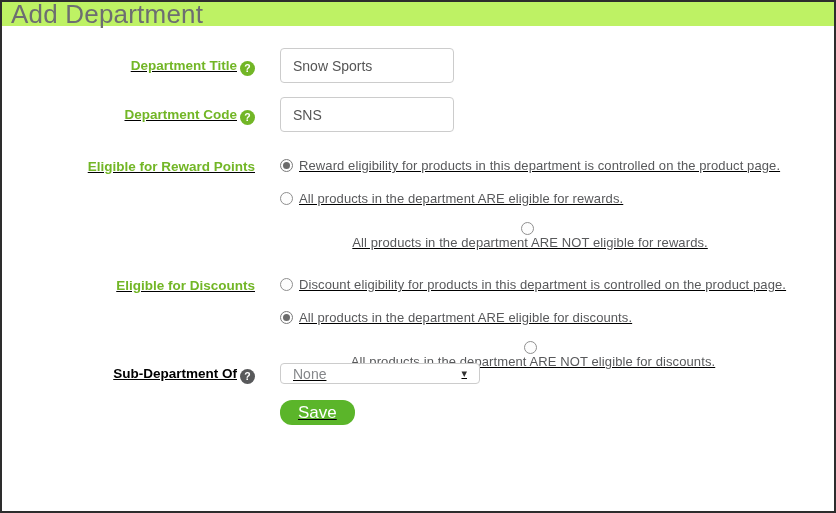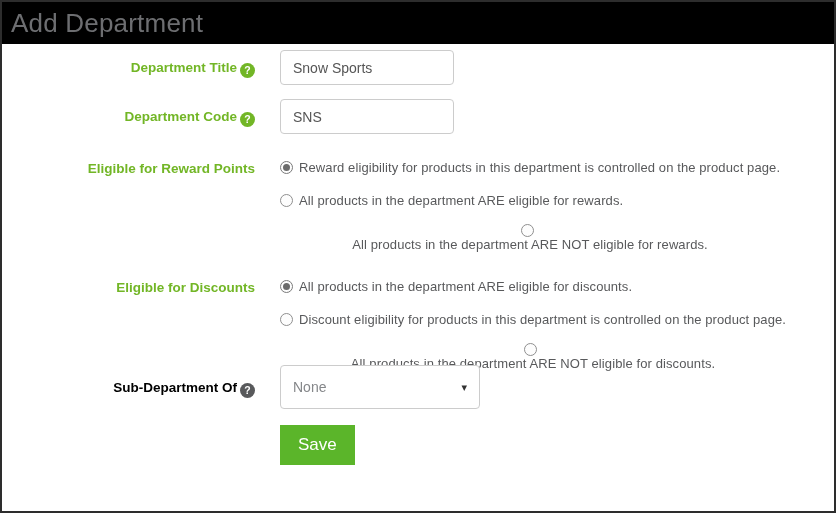--- a/index.html
+++ b/index.html
@@ -9,34 +9,35 @@
     margin: 0;
   }
   .page {
     width: 836px;
     height: 513px;
     border: 2px solid #2d2d2d;
     background: #ffffff;
     overflow: hidden;
   }
   .header {
-    height: 42px;
-    background: #000000;
+    height: 24px;
+    background: #bef264;
     display: flex;
     align-items: center;
     padding-left: 9px;
   }
   .page-title {
     font-size: 26px;
     font-weight: 400;
     color: #6d6e71;
     letter-spacing: 0.2px;
   }
   .form {
-    padding-top: 6px;
+    padding-top: 22px;
+    text-decoration: underline;
   }
   .row {
     display: flex;
     align-items: center;
   }
   .row.group {
     align-items: flex-start;
   }
   .label-col {
     width: 253px;
@@ -114,21 +115,21 @@
   }
   .radio-text {
     font-size: 13px;
     color: #58595b;
     letter-spacing: 0.1px;
     white-space: nowrap;
   }
   .row-subdept { margin-bottom: 16px; }
   .select {
     width: 200px;
-    height: 44px;
+    height: 21px;
     border: 1px solid #cccccc;
     border-radius: 4px;
     background: #ffffff;
     display: flex;
     align-items: center;
     padding: 0 12px;
     cursor: pointer;
     position: relative;
   }
   .select-value {
@@ -139,23 +140,23 @@
   .caret {
     font-size: 11px;
     color: #333333;
   }
   .buttons-row {
     margin-left: 278px;
     display: flex;
     gap: 12px;
   }
   .btn {
-    height: 40px;
+    height: 25px;
     border: none;
-    border-radius: 0;
+    border-radius: 12px;
     font-family: "Liberation Sans", sans-serif;
     font-size: 17px;
     padding: 0 18px;
     cursor: pointer;
   }
   .btn-save {
     background: #5bb52a;
     color: #ffffff;
   }
   .btn-cancel {
@@ -211,26 +212,26 @@
         </div>
       </div>
     </div>
 
     <div class="row group group-discounts">
       <div class="label-col">
         <span class="field-label">Eligible for Discounts</span>
       </div>
       <div class="control-col">
         <div class="radio-row">
+          <span class="radio"></span>
+          <span class="radio-text">Discount eligibility for products in this department is controlled on the product page.</span>
+        </div>
+        <div class="radio-row">
           <span class="radio selected"></span>
           <span class="radio-text">All products in the department ARE eligible for discounts.</span>
-        </div>
-        <div class="radio-row">
-          <span class="radio"></span>
-          <span class="radio-text">Discount eligibility for products in this department is controlled on the product page.</span>
         </div>
         <div class="radio-row">
           <span class="radio"></span>
           <span class="radio-text">All products in the department ARE NOT eligible for discounts.</span>
         </div>
       </div>
     </div>
 
     <div class="row row-subdept">
       <div class="label-col">

